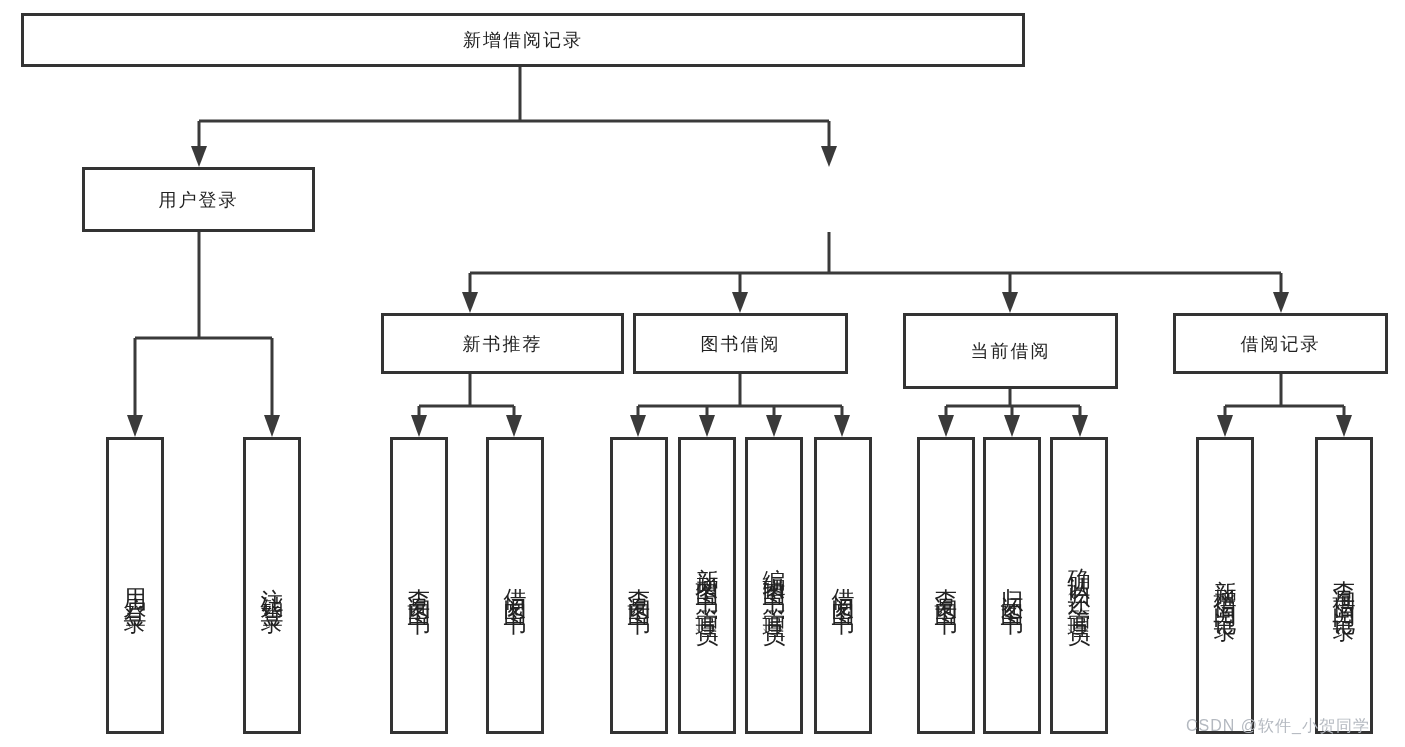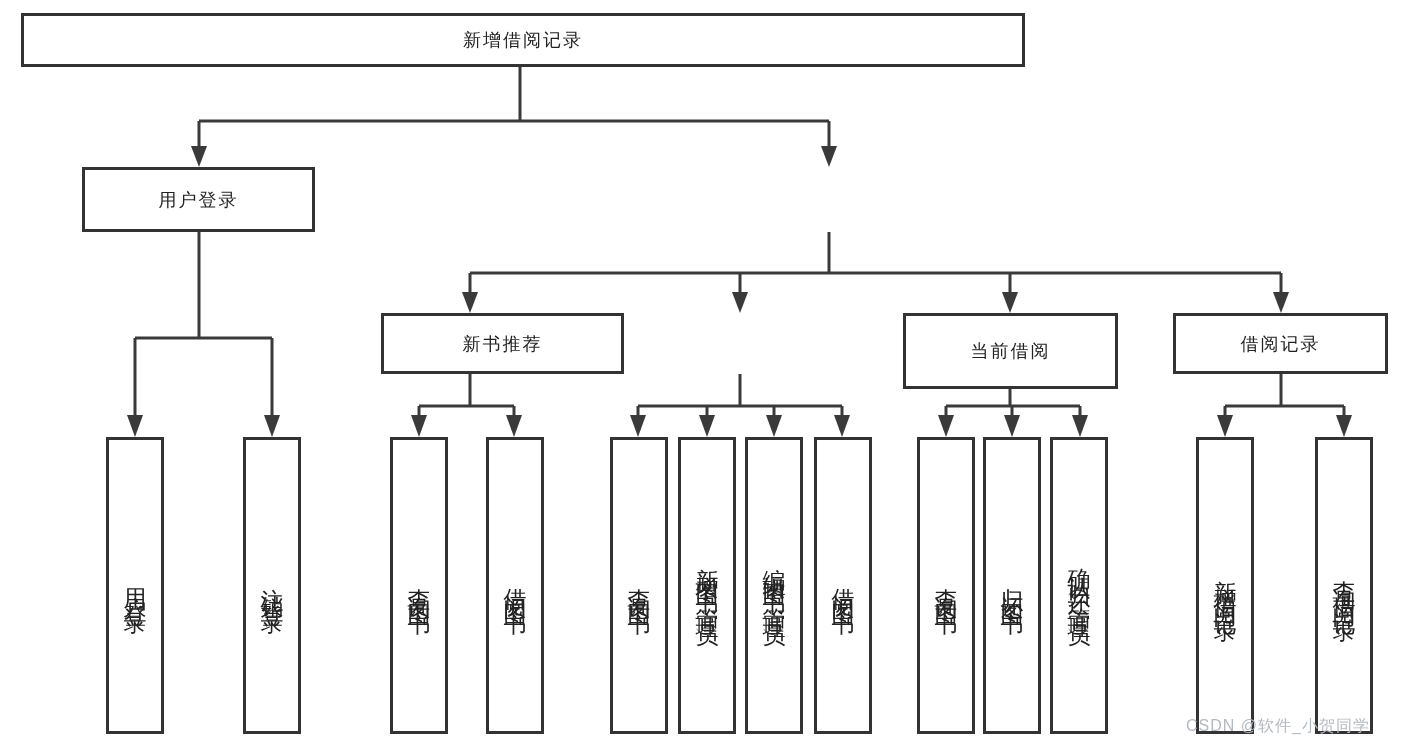--- a/index.html
+++ b/index.html
@@ -81,20 +81,21 @@
     <path d="M1281 374 V406 M1225 406 H1344 M1225 406 V417 M1344 406 V417"></path>
     <polygon points="1217,415 1233,415 1225,437"></polygon>
     <polygon points="1336,415 1352,415 1344,437"></polygon>
   </svg>
 
   <div class="node" style="left:21px;top:13px;width:1004px;height:54px;">新增借阅记录</div>
 
   <div class="node" style="left:82px;top:167px;width:233px;height:65px;">用户登录</div>
 
   <div class="node" style="left:381px;top:313px;width:243px;height:61px;">新书推荐</div>
+  <div class="node" style="left:633px;top:313px;width:215px;height:61px;">图书借阅</div>
   <div class="node" style="left:903px;top:313px;width:215px;height:76px;">当前借阅</div>
   <div class="node" style="left:1173px;top:313px;width:215px;height:61px;">借阅记录</div>
 
   <div class="node vnode" style="left:106px;top:437px;width:58px;height:297px;">用户登录</div>
   <div class="node vnode" style="left:243px;top:437px;width:58px;height:297px;">注销登录</div>
 
   <div class="node vnode" style="left:390px;top:437px;width:58px;height:297px;">查询图书</div>
   <div class="node vnode" style="left:486px;top:437px;width:58px;height:297px;">借阅图书</div>
 
   <div class="node vnode" style="left:610px;top:437px;width:58px;height:297px;">查询图书</div>

